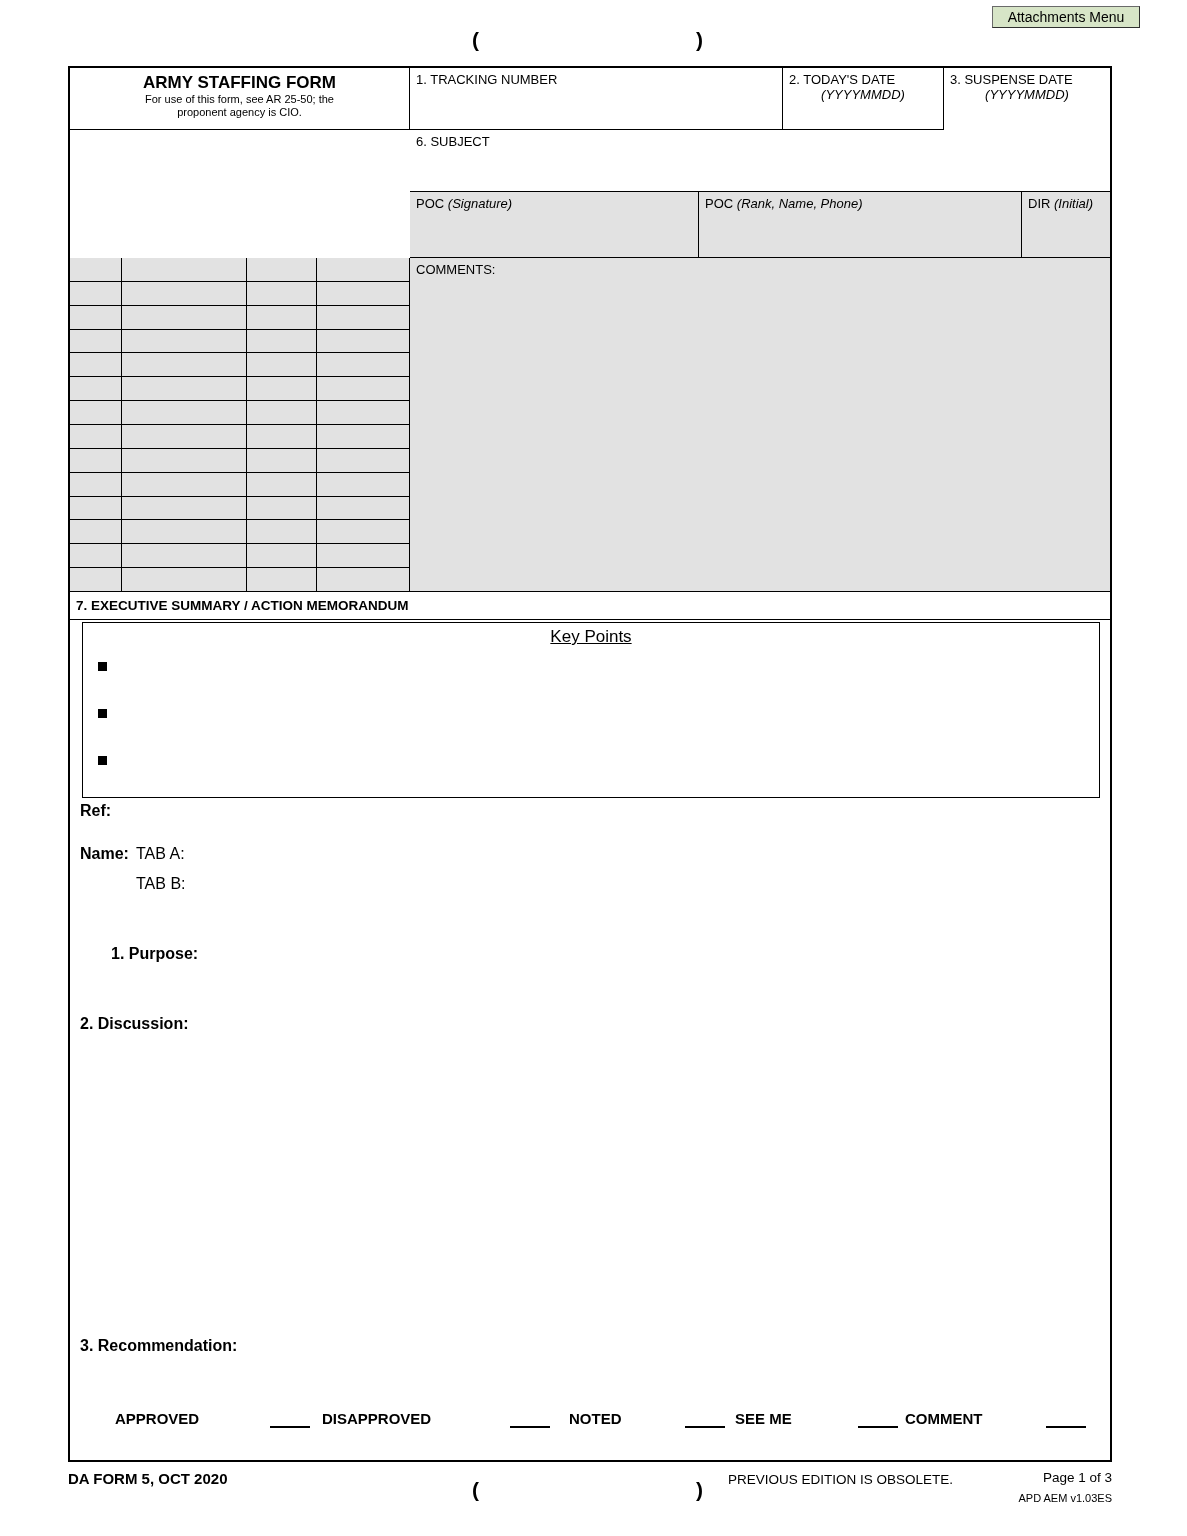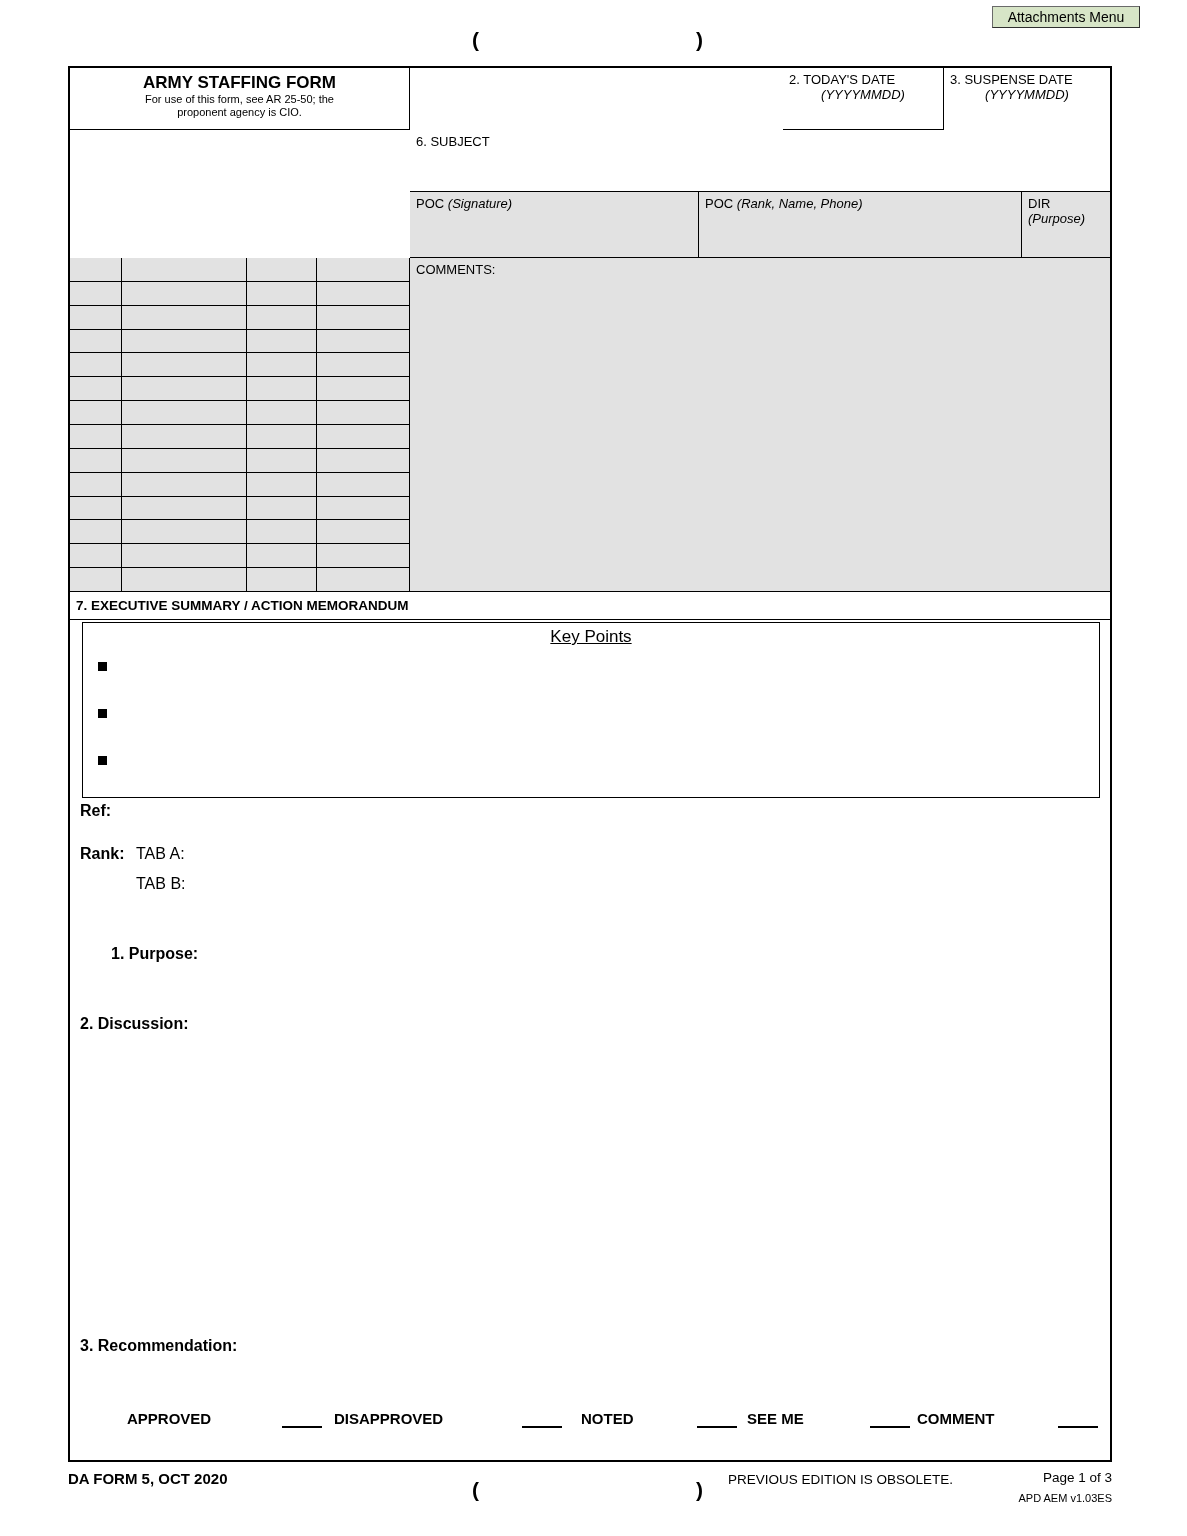--- a/index.html
+++ b/index.html
@@ -113,21 +113,21 @@
   #discussion-label{left:10px;top:395px;}
   #recommendation-label{left:10px;top:717px;}
   .inline-field{position:absolute;height:18px;}
   #ref-field{left:60px;top:182px;width:960px;}
   #encl-tab-a-field{left:135px;top:225px;width:880px;}
   #encl-tab-b-field{left:135px;top:255px;width:880px;}
   #purpose-field{left:120px;top:325px;width:900px;}
   #discussion-field{left:145px;top:395px;width:875px;}
   #recommendation-field{left:225px;top:717px;width:795px;}
 
-  #decision-row{position:absolute;left:12px;top:790px;width:856px;height:30px;}
+  #decision-row{position:absolute;left:0;top:790px;width:856px;height:30px;}
   .decision-label{position:absolute;top:0;font-size:15px;font-weight:bold;}
   .decision-line{
     position:absolute;top:2px;width:40px;height:14px;
     border-bottom:2px solid #000;
   }
 
   
   .footer-text{position:absolute;}
   #footer-form-number{left:68px;top:1470px;font-size:15px;font-weight:bold;}
   #footer-open-paren{left:472px;top:1478px;font-size:21px;font-weight:bold;}
@@ -143,20 +143,23 @@
 <span class="class-paren" id="class-open">(</span>
 <span class="class-paren" id="class-close">)</span>
 
 <div class="form-container">
 
   <div class="cell" id="cell-title">
     <span class="form-title">ARMY STAFFING FORM</span>
     <span class="form-subtitle">For use of this form, see AR 25-50; the</span>
     <span class="form-subtitle">proponent agency is CIO.</span>
   </div>
+  <div class="cell" id="cell-tracking">
+    <span class="cell-label">1.  TRACKING NUMBER</span>
+  </div>
   <div class="cell" id="cell-todays-date">
     <span class="cell-label">2.  TODAY'S DATE</span>
     <span class="date-format">(YYYYMMDD)</span>
   </div>
   <div class="cell last-col" id="cell-suspense-date">
     <span class="cell-label">3.  SUSPENSE DATE</span>
     <span class="date-format">(YYYYMMDD)</span>
   </div>
 
   <div class="cell last-col" id="cell-subject">
@@ -171,21 +174,21 @@
   </div>
   <div class="cell shaded" id="cell-poc-signature">
     <span class="cell-label">
       <span>POC</span>
       <span class="qual">(Signature)</span>
     </span>
   </div>
   <div class="cell shaded last-col" id="cell-dir">
     <span class="cell-label">
       <span>DIR</span>
-      <span class="qual">(Purpose)</span>
+      <span class="qual">(Initial)</span>
     </span>
   </div>
 
   <div id="routing-grid">
       <div class="routing-row">
         <div class="routing-cell" style="width: 52px;"></div>
         <div class="routing-cell" style="width: 125px;"></div>
         <div class="routing-cell" style="width: 70px;"></div>
         <div class="routing-cell" style="width: 93px;"></div>
       </div>
@@ -281,21 +284,21 @@
     <div id="key-points-box">
       <span class="key-points-title">Key Points</span>
     <div class="bullet-row" style="top: 34px;"><span class="bullet-square"></span><span class="bullet-field"></span></div>
         <div class="bullet-row" style="top: 81px;"><span class="bullet-square"></span><span class="bullet-field"></span></div>
         <div class="bullet-row" style="top: 128px;"><span class="bullet-square"></span><span class="bullet-field"></span></div>
       </div>
 
     <span class="body-label" id="ref-label">Ref:</span>
     <span class="inline-field" id="ref-field"></span>
 
-    <span class="body-label" id="encl-label">Rank:</span>
+    <span class="body-label" id="encl-label">Name:</span>
     <span class="body-text" id="encl-tab-a">TAB A:</span>
     <span class="inline-field" id="encl-tab-a-field"></span>
     <span class="body-text" id="encl-tab-b">TAB B:</span>
     <span class="inline-field" id="encl-tab-b-field"></span>
 
     <span class="body-label" id="purpose-label">1.  Purpose:</span>
     <span class="inline-field" id="purpose-field"></span>
 
     <span class="body-label" id="discussion-label">2.  Discussion:</span>
     <span class="inline-field" id="discussion-field"></span>

